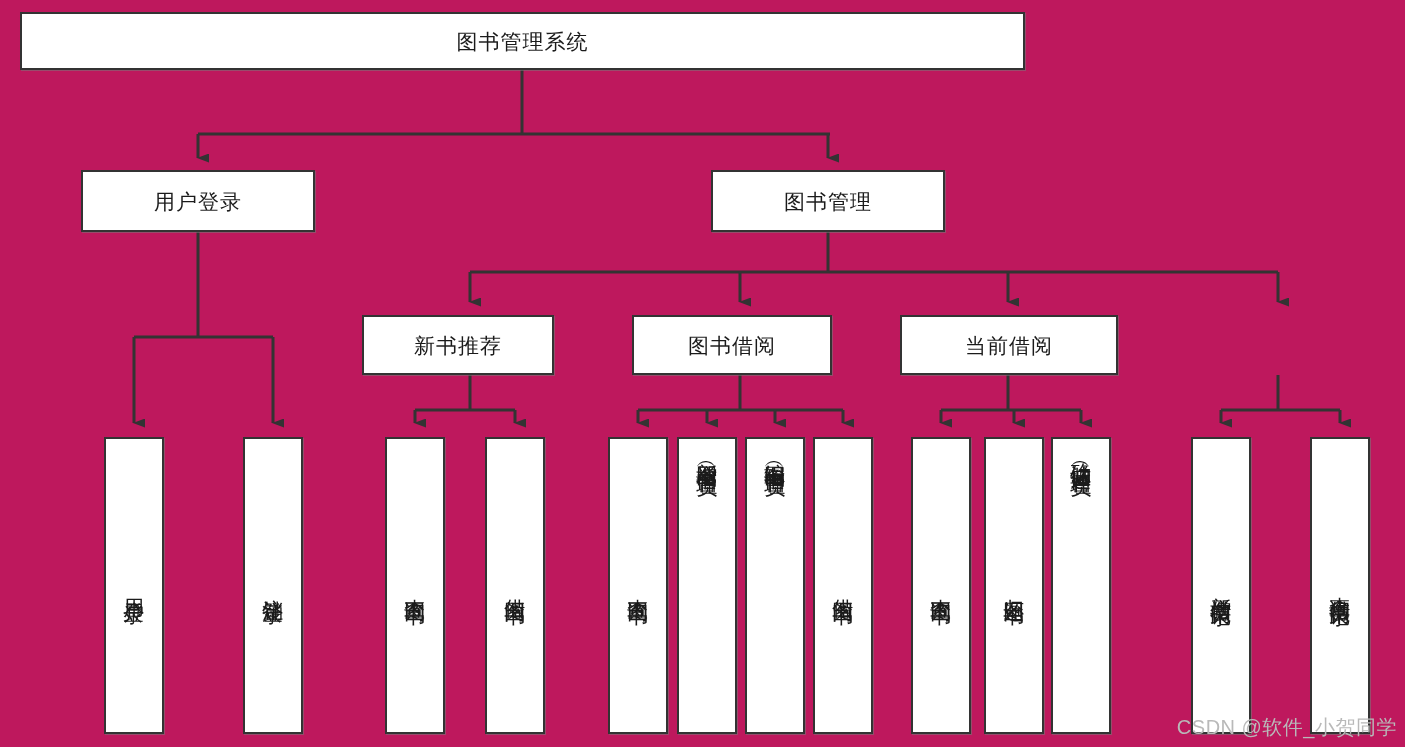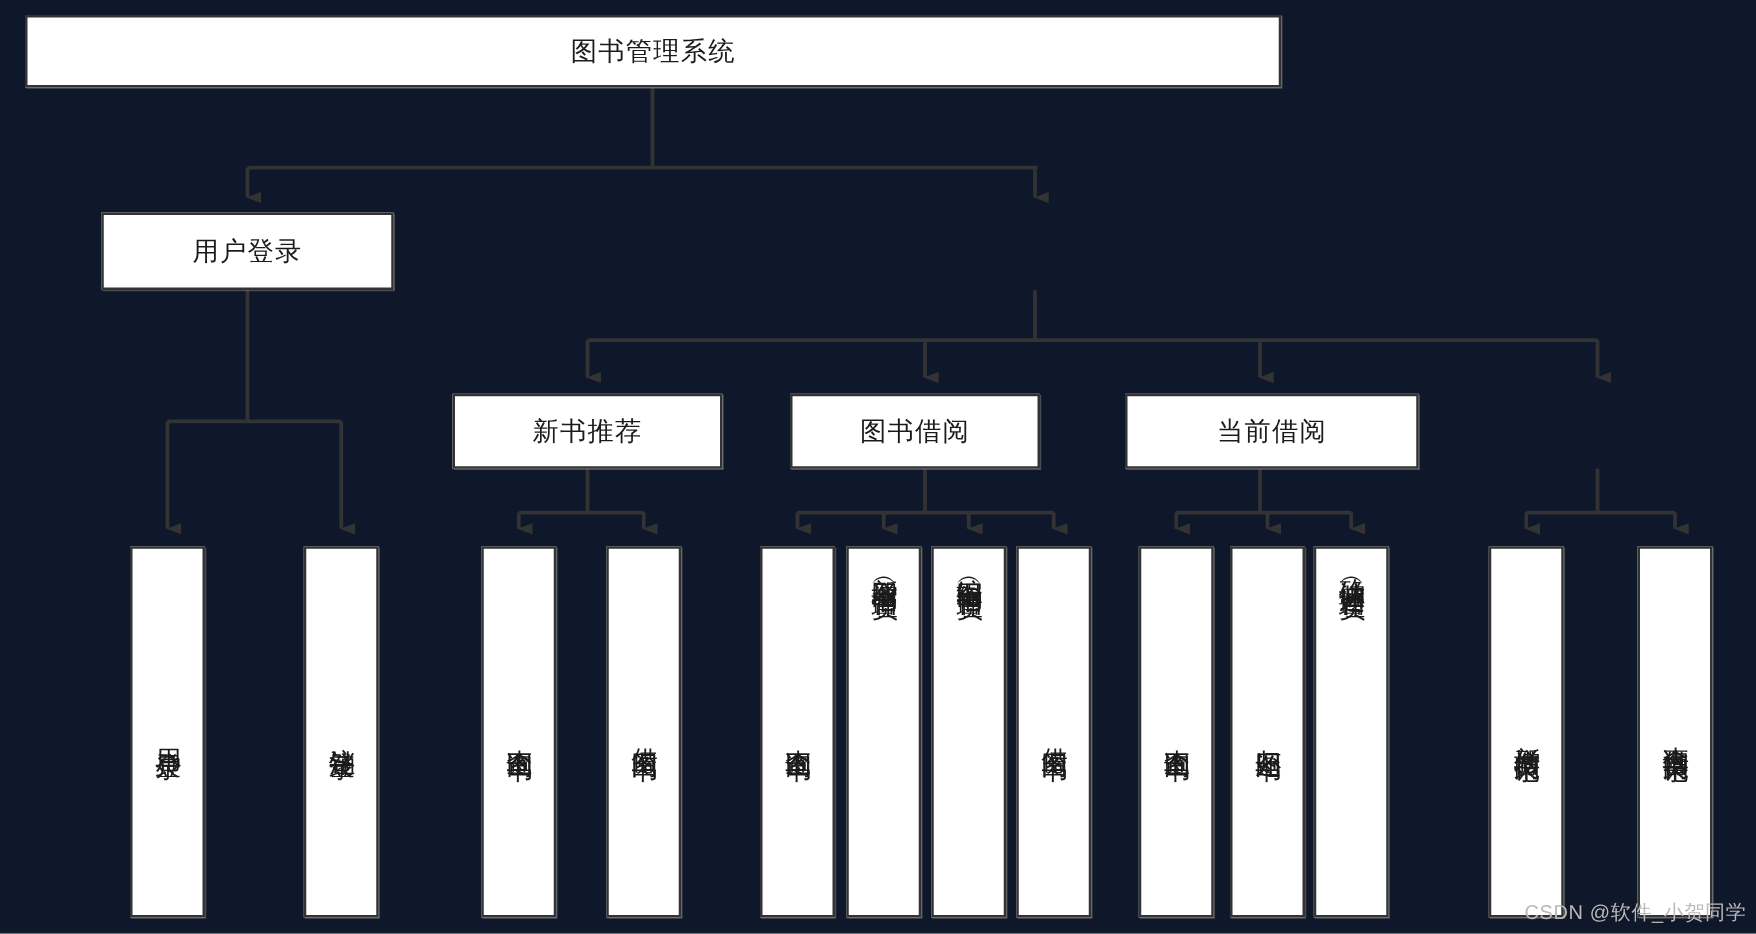--- a/index.html
+++ b/index.html
@@ -7,21 +7,21 @@
     padding: 0;
     background: #ffffff;
   }
   body {
     font-family: "Liberation Sans", "DejaVu Sans", sans-serif;
   }
   #canvas {
     position: relative;
     width: 1405px;
     height: 747px;
-    background: #0f172a;
+    background: #be185d;
     overflow: hidden;
   }
   svg.edges {
     position: absolute;
     left: 0;
     top: 0;
     width: 1405px;
     height: 747px;
     pointer-events: none;
   }
@@ -57,21 +57,21 @@
     white-space: nowrap;
   }
   .node.v.mid {
     align-items: center;
     padding-top: 0;
   }
   #watermark {
     position: absolute;
     right: 8px;
     bottom: 6px;
-    font-size: 16px;
+    font-size: 20px;
     color: #b9b9b9;
     letter-spacing: 0.5px;
     white-space: nowrap;
     user-select: none;
   }
 </style>
 </head>
 <body>
 
 <div id="canvas">
@@ -126,28 +126,31 @@
     </g>
   </svg>
 
   <div class="node h" style="left:20px; top:12px; width:1005px; height:58px;">
     <span class="label">图书管理系统</span>
   </div>
 
   <div class="node h" style="left:81px; top:170px; width:234px; height:62px;">
     <span class="label">用户登录</span>
   </div>
+  <div class="node h" style="left:711px; top:170px; width:234px; height:62px;">
+    <span class="label">图书管理</span>
+  </div>
 
-  <div class="node h" style="left:362px; top:315px; width:216px; height:60px;">
+  <div class="node h" style="left:362px; top:315px; width:192px; height:60px;">
     <span class="label">新书推荐</span>
   </div>
   <div class="node h" style="left:632px; top:315px; width:200px; height:60px;">
     <span class="label">图书借阅</span>
   </div>
-  <div class="node h" style="left:900px; top:315px; width:235px; height:60px;">
+  <div class="node h" style="left:900px; top:315px; width:218px; height:60px;">
     <span class="label">当前借阅</span>
   </div>
 
   <div class="node v mid" style="left:104px; top:437px; width:60px; height:297px;">
     <span class="label">用户登录</span>
   </div>
   <div class="node v mid" style="left:243px; top:437px; width:60px; height:297px;">
     <span class="label">注销登录</span>
   </div>
 

